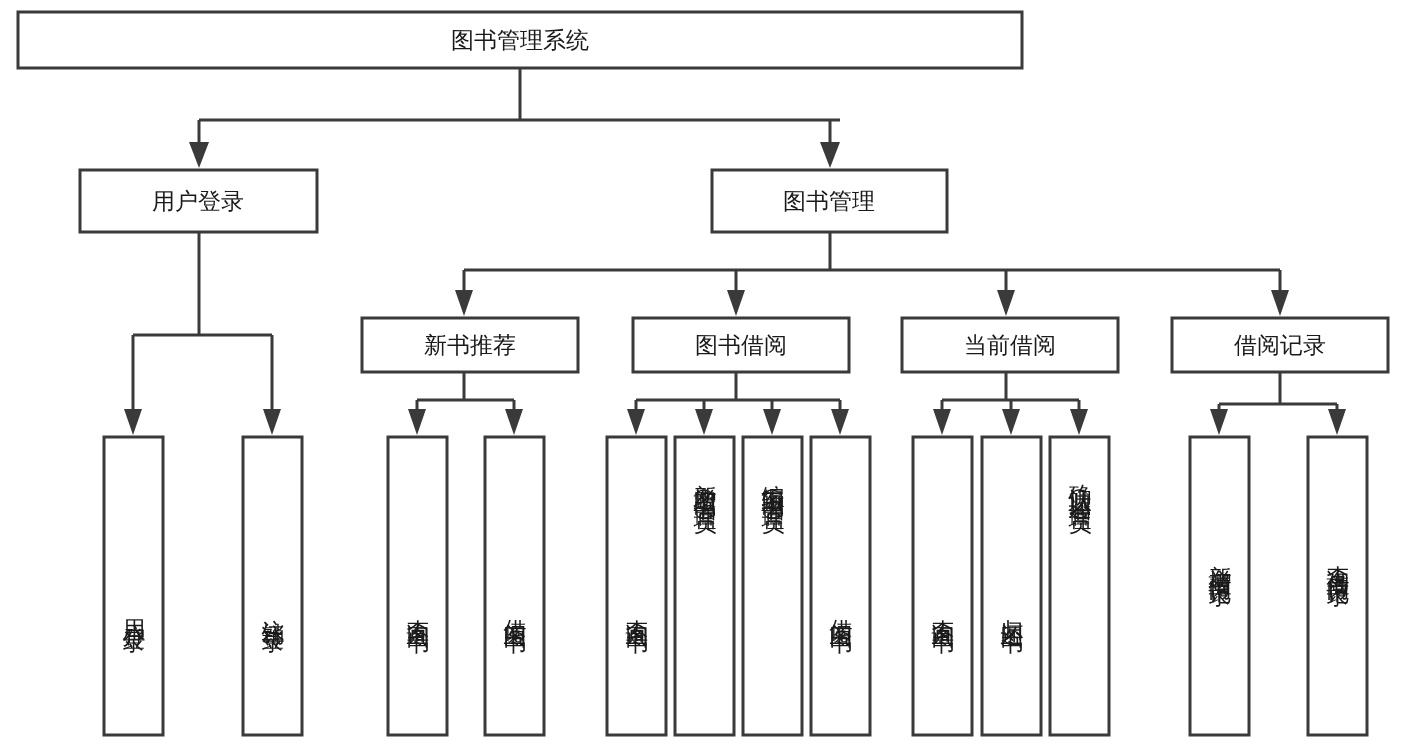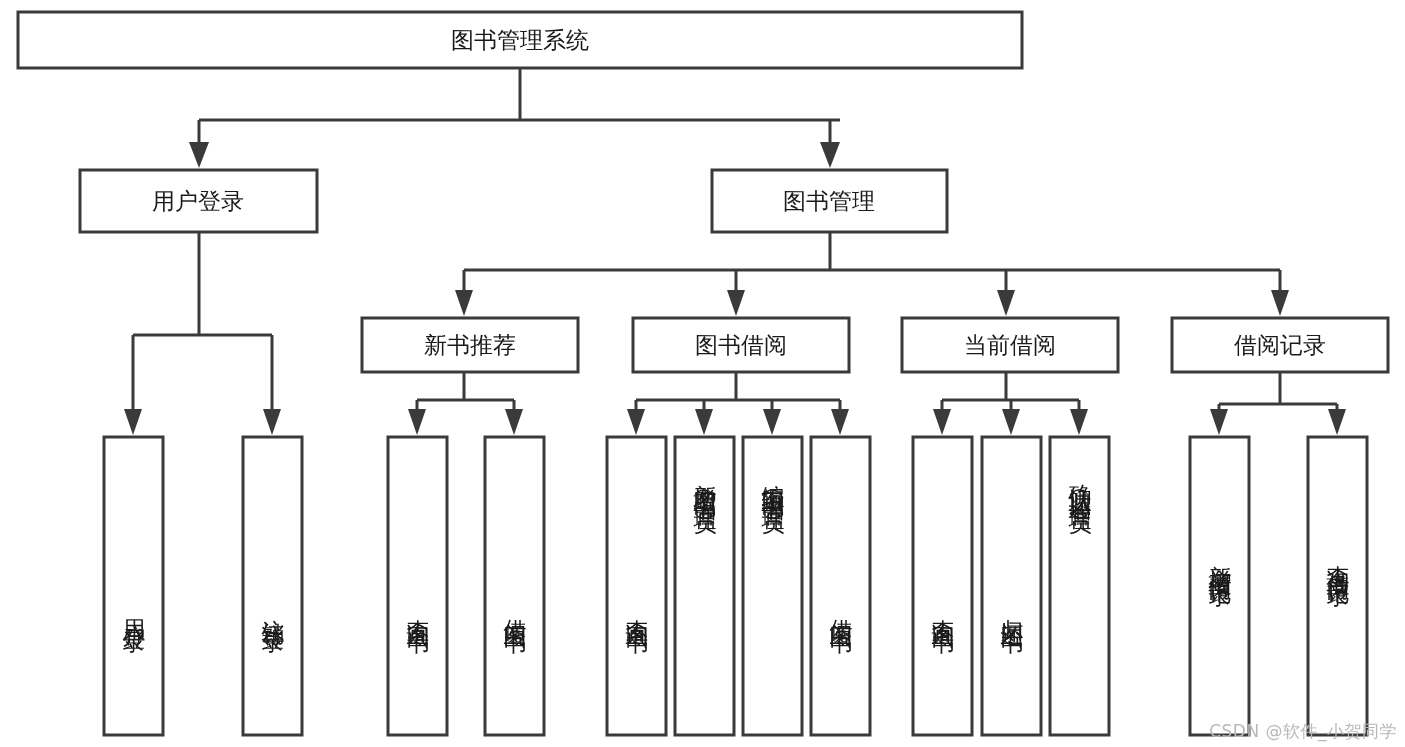--- a/index.html
+++ b/index.html
@@ -223,21 +223,20 @@
     <div class="vlabel" style="left: 704.5px; transform: translateX(-50%); top: 466px;">新增图书（管理员）</div>
     <div class="vlabel" style="left: 772.5px; transform: translateX(-50%); top: 466px;">编辑图书（管理员）</div>
     <div class="vlabel" style="left: 840.5px; transform: translateX(-50%); top: 601px;">借阅图书</div>
     <div class="vlabel" style="left: 942.5px; transform: translateX(-50%); top: 601px;">查询图书</div>
     <div class="vlabel" style="left: 1011.5px; transform: translateX(-50%); top: 601px;">归还图书</div>
     <div class="vlabel" style="left: 1079.5px; transform: translateX(-50%); top: 466px;">确认归还（管理员）</div>
     <div class="vlabel" style="left: 1219.5px; transform: translateX(-50%); top: 547px;">新增借阅记录</div>
     <div class="vlabel" style="left: 1337.5px; transform: translateX(-50%); top: 547px;">查询借阅记录</div>
   </div>
 
-  <div class="watermark-text">CSDN @软件_小贺同学</div>
 
 </div>
 
 <style>
   .vlabel {
     position: absolute;
     writing-mode: vertical-rl;
     text-orientation: upright;
     font-family: "DejaVu Sans", "Liberation Sans", sans-serif;
     font-size: 23px;

